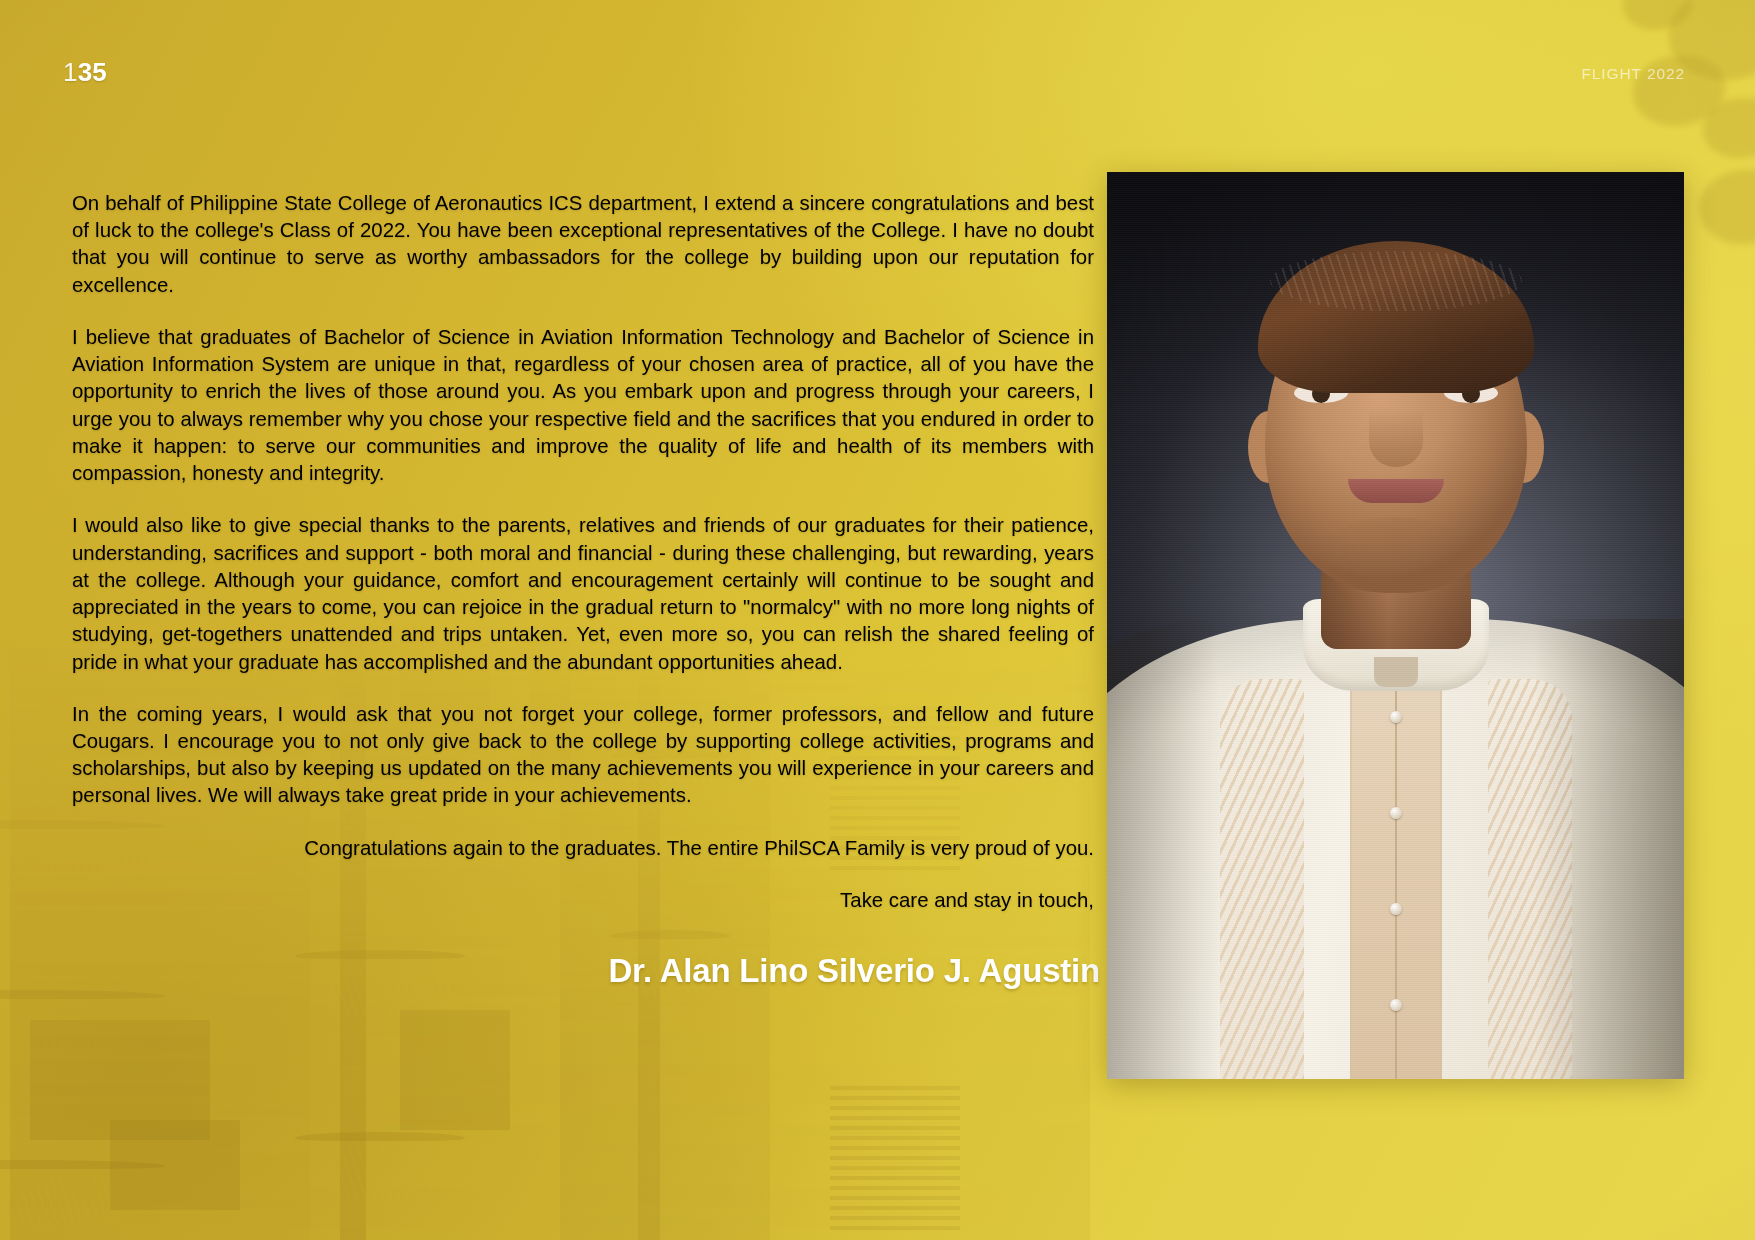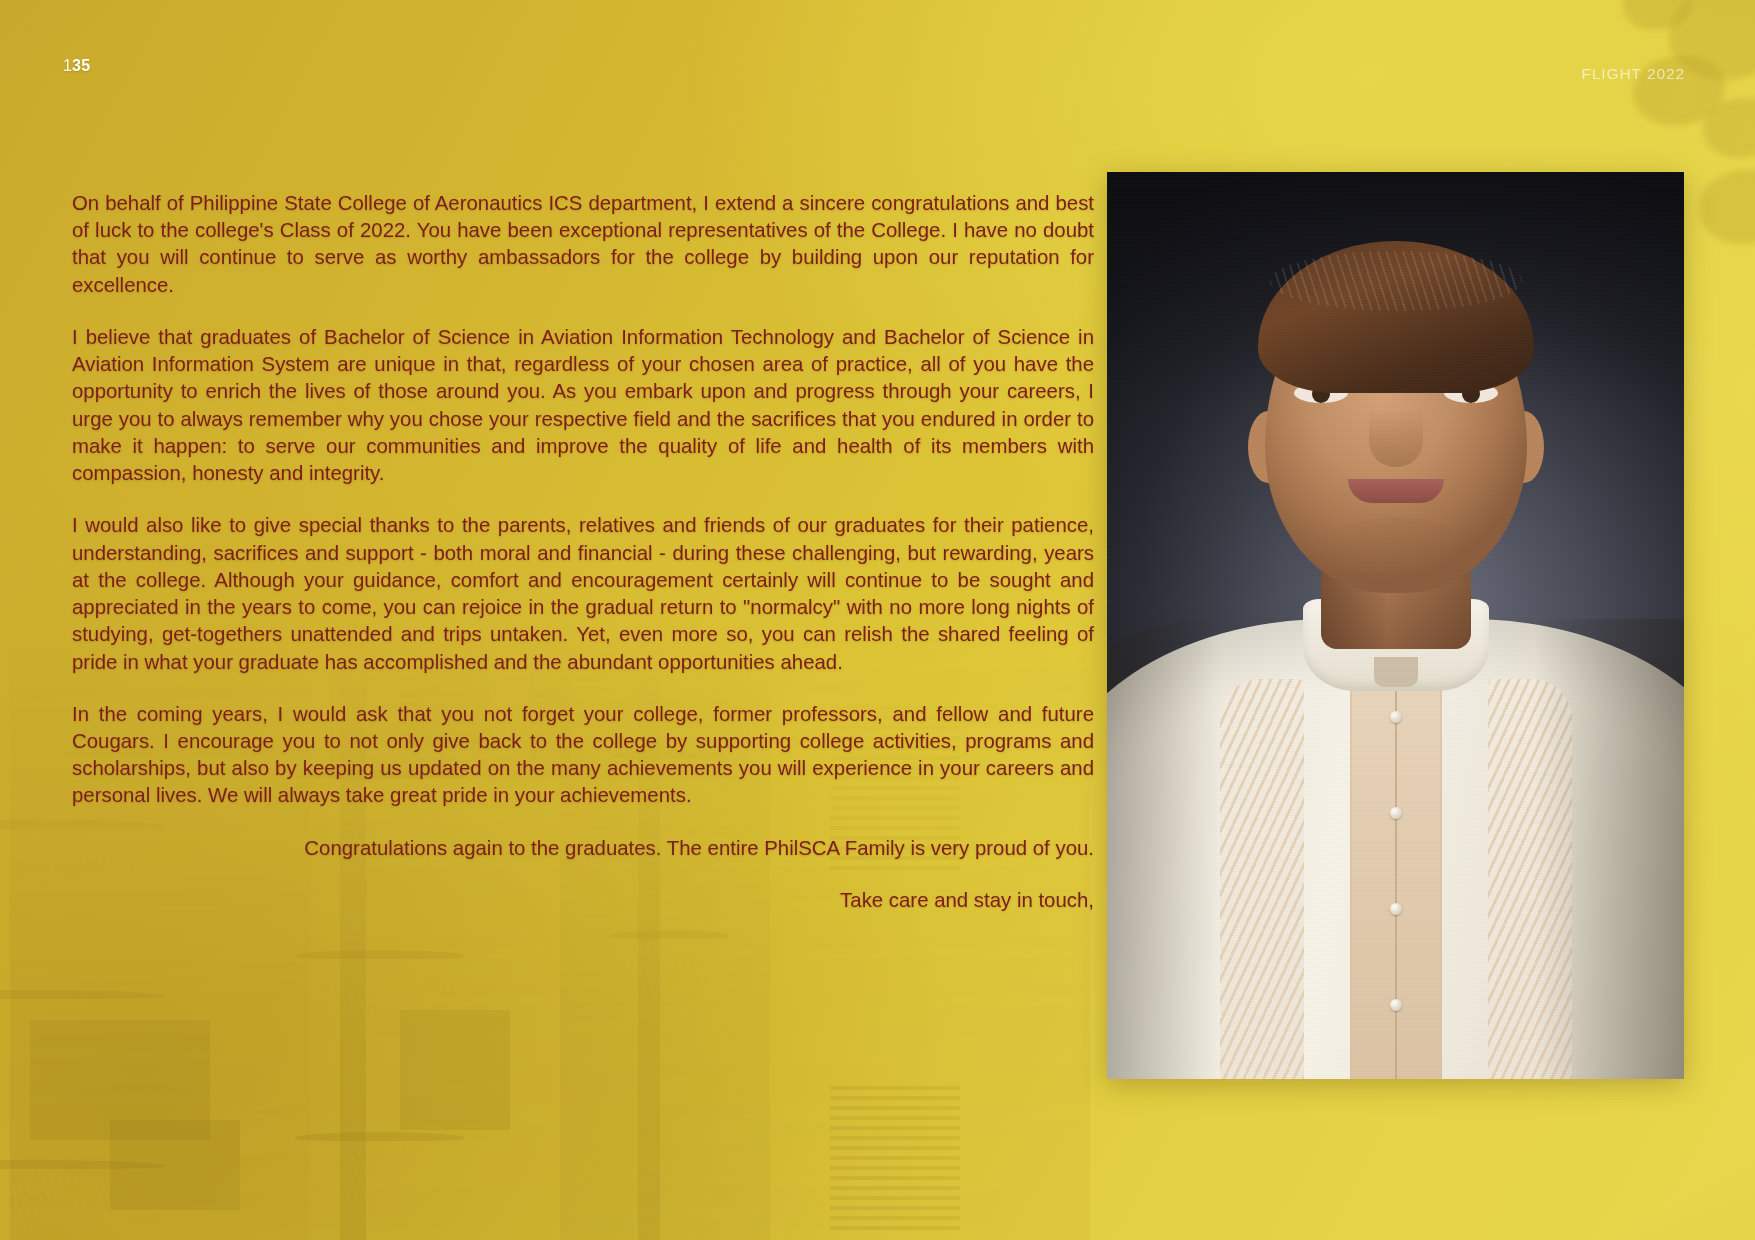--- a/index.html
+++ b/index.html
@@ -46,21 +46,21 @@
   
   .bg-vig{
     position:absolute;inset:0;
     background:radial-gradient(ellipse 130% 120% at 50% 50%, rgba(0,0,0,0) 52%, rgba(90,70,0,.16) 100%);
   }
 
   
   .hdr{position:absolute;top:0;left:0;right:0;height:130px;}
   .pagenum{
     position:absolute;left:63px;top:57px;
-    font-size:16px;letter-spacing:.2px;color:#ffffff;
+    font-size:26px;letter-spacing:.2px;color:#ffffff;
     text-shadow:0 1px 2px rgba(120,95,0,.35);
     white-space:nowrap;
   }
   .pagenum .thin{font-weight:300;opacity:.92;}
   .pagenum .fat{font-weight:700;}
 
   .hdr-center{
     position:absolute;left:0;right:0;top:61px;
     text-align:center;font-size:19px;color:#fff;
     text-shadow:0 1px 2px rgba(120,95,0,.30);
@@ -75,21 +75,21 @@
   }
 
   
   .letter{
     position:absolute;left:72px;top:190px;width:1022px;
   }
   .letter p{
     margin:0 0 25px 0;
     font-size:20.4px;
     line-height:1.335;
-    color:#7f1d1d;
+    color:#000000;
     text-align:justify;
     text-shadow:0 1px 2px rgba(120,95,0,.30);
     -webkit-hyphens:none;hyphens:none;
   }
   .letter p.last{margin-bottom:8px;}
   .letter p.plain{text-align:right;}
 
   
   .sign{
     position:absolute;right:655px;top:952px;width:700px;text-align:right;
@@ -303,20 +303,21 @@
   <div class="letter">
     <p>On behalf of Philippine State College of Aeronautics ICS department, I extend a sincere congratulations and best of luck to the college's Class of 2022. You have been exceptional representatives of the College. I have no doubt that you will continue to serve as worthy ambassadors for the college by building upon our reputation for excellence.</p>
     <p>I believe that graduates of Bachelor of Science in Aviation Information Technology and Bachelor of Science in Aviation Information System are unique in that, regardless of your chosen area of practice, all of you have the opportunity to enrich the lives of those around you. As you embark upon and progress through your careers, I urge you to always remember why you chose your respective field and the sacrifices that you endured in order to make it happen: to serve our communities and improve the quality of life and health of its members with compassion, honesty and integrity.</p>
     <p>I would also like to give special thanks to the parents, relatives and friends of our graduates for their patience, understanding, sacrifices and support - both moral and financial - during these challenging, but rewarding, years at the college. Although your guidance, comfort and encouragement certainly will continue to be sought and appreciated in the years to come, you can rejoice in the gradual return to "normalcy" with no more long nights of studying, get-togethers unattended and trips untaken. Yet, even more so, you can relish the shared feeling of pride in what your graduate has accomplished and the abundant opportunities ahead.</p>
     <p>In the coming years, I would ask that you not forget your college, former professors, and fellow and future Cougars. I encourage you to not only give back to the college by supporting college activities, programs and scholarships, but also by keeping us updated on the many achievements you will experience in your careers and personal lives. We will always take great pride in your achievements.</p>
     <p class="plain">Congratulations again to the graduates. The entire PhilSCA Family is very proud of you.</p>
     <p class="plain last">Take care and stay in touch,</p>
   </div>
 
   <div class="sign">
+    <div class="sign-name">Dr. Alan Lino Silverio J. Agustin</div>
   </div>
 
   <div class="portrait">
     <div class="pt-bg"></div>
     <div class="fig">
       <div class="shirt"></div>
       <div class="emb left"></div>
       <div class="emb right"></div>
       <div class="placket">
         <div class="btn-dot" style="top:42px;"></div>

